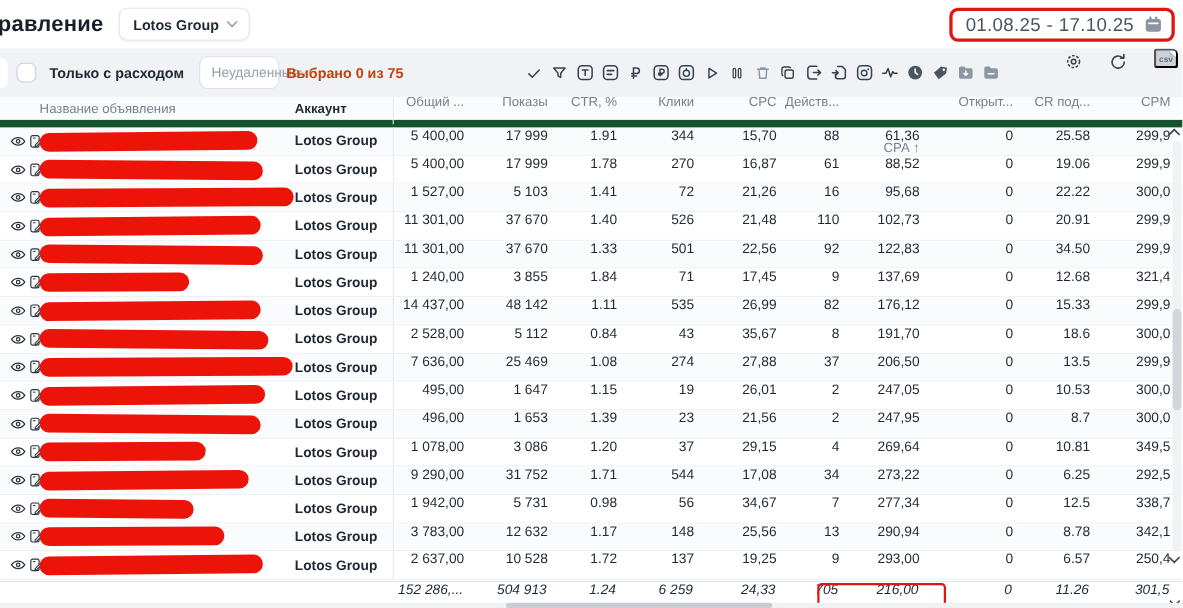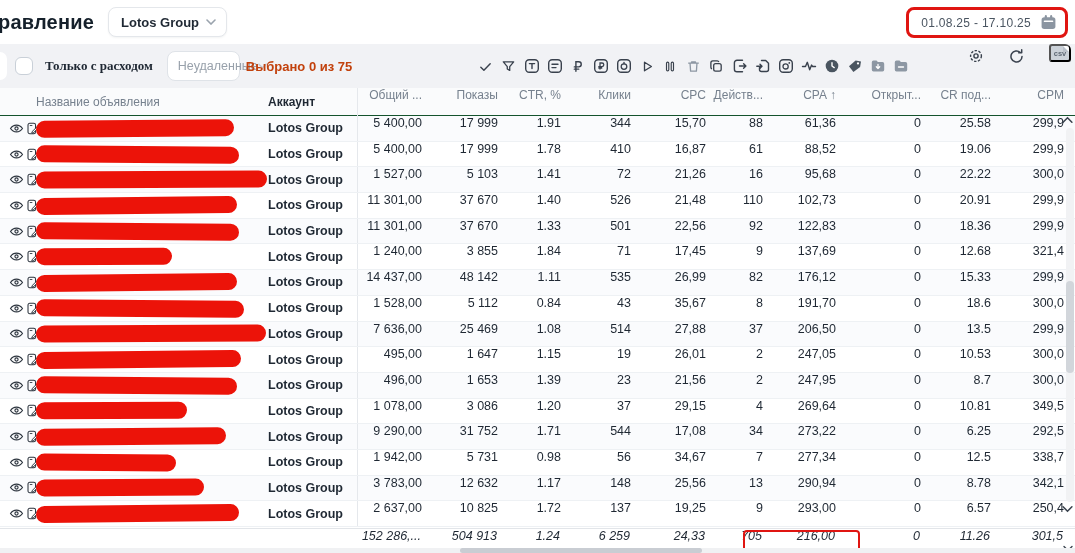--- a/index.html
+++ b/index.html
@@ -8,53 +8,53 @@
   .app { position:relative; width:1075px; height:553px;border-radius:27px; }
 
   
   .topbar { position:relative; height:44px; background:#fff; display:flex; align-items:center; }
   .page-title { font-size:20px; font-weight:bold; color:#15202b; margin-left:-2px; letter-spacing:.2px; }
   .account-chip { margin-left:14px; height:30px; padding:0 10px 0 12px; background:#fff; border:1px solid #e4e7eb;
     border-radius:8px; box-shadow:0 1px 2px rgba(20,30,40,.05); display:flex; align-items:center; gap:7px;
     font-size:13px; font-weight:bold; color:#1f2833; cursor:pointer; }
   .date-range { position:absolute; right:7px; top:7px; height:31px; padding:0 8px 0 12px; background:#fff;
     border:3px solid #e01511; border-radius:8px; display:flex; align-items:center; gap:9px; cursor:pointer; }
-  .date-range .dr-text { font-size:12px; color:#4a5561; letter-spacing:.3px; white-space:nowrap; }
+  .date-range .dr-text { font-size:17px; color:#4a5561; letter-spacing:.3px; white-space:nowrap; }
 
   
   .filterbar { position:relative; height:44px; background:#f1f2f5; display:flex; align-items:center; }
   .cut-control { position:absolute; left:0; top:8px; width:7px; height:28px; background:#fff; border-radius:0 8px 8px 0; }
   .checkbox { width:18px; height:18px; background:#fff; border:1px solid #c9d0d8; border-radius:6px; margin-left:15px; cursor:pointer; flex:none; }
-  .lbl-spend { margin-left:12px; font-size:13px; font-weight:bold; color:#1f2833;font-family:Liberation Serif, serif; }
+  .lbl-spend { margin-left:12px; font-size:13px; font-weight:bold; color:#1f2833; }
   .select { margin-left:14px; width:73px; height:30px; padding:0 8px 0 10px; background:#fff; border:1px solid #dfe3e8;
     border-radius:8px; display:flex; align-items:center; justify-content:space-between; font-size:12.5px; color:#98a1ab; cursor:pointer; }
   .lbl-selected { margin-left:6px; font-size:13px; font-weight:bold; color:#c2410c; }
   .toolbar { position:absolute; left:477px; top:0; height:44px; display:flex; align-items:center; gap:6.1px; }
   .tbtn { width:17px; height:24px; display:flex; align-items:center; justify-content:center; background:none; border:none; cursor:pointer; padding:0; }
   .right-icons { position:absolute; right:4px; top:0; height:44px; display:flex; gap:24px; }
   .csv-box { width:22px; height:18px; background:#ccd2d9; border-radius:3px 6px 3px 3px; position:relative;
     display:flex; align-items:center; justify-content:center; font-size:7.5px; font-weight:bold; color:#5e6873; cursor:pointer; }
   .csv-box::after { content:""; position:absolute; top:0; right:0; border-style:solid; border-width:0 6px 6px 0; border-color:#fff #fff #b9c0c9 #b9c0c9; border-radius:0 3px 0 0; }
 
   
-  .thead { height:28px; background:#fafbfc; display:flex; align-items:center; font-size:12px; color:#76818e; border-bottom:1px solid #14532d; }
+  .thead { height:28px; background:#fafbfc; display:flex; align-items:center; font-size:12px; color:#76818e; border-bottom:7px solid #14532d; }
   .tbody { height:412px; }
   .tr { height:25.7px; display:flex; align-items:center; border-bottom:1px solid #eef1f4; font-size:12.5px; }
   .tr:nth-child(odd) { background:#fafbfd; }
   .tr:nth-child(even) { background:#fff; }
   .c-icons { width:36px; flex:none; display:flex; align-items:center; gap:2px; padding-left:9px; }
   .c-name { width:232px; flex:none; display:flex; align-items:center; }
   .c-account { width:89px; flex:none; font-weight:bold; color:#1f2833; }
   .numblock { display:flex; flex:none; border-left:1px solid #e5e8ec; height:100%; align-items:flex-start; }
   .thead .numblock { height:28px; }
   .num { display:flex; justify-content:flex-end; align-items:center; white-space:nowrap; font-weight:500; color:#1f2833; }
   .thead .num { font-weight:normal; color:#76818e; }
   .c-spend{width:64px}.c-imp{width:76px}.c-ctr{width:63px}.c-clicks{width:70px}.c-cpc{width:75px}
   .c-act{width:57px}.c-cpa{width:73px}.c-open{width:85px}.c-cr{width:70px}.c-cpm{width:73px}
-  .hdr-cpa { font-weight:bold; color:#15202b; display:flex; align-items:center; gap:3px; }
+  .hdr-cpa { font-weight:bold; color:#15202b; display:flex; align-items:center; gap:3px;margin-top:42px; }
   .redbar { height:17px; background:#ec1309; border-radius:9px; }
   .tr:nth-child(3n+1) .redbar { transform:rotate(-.55deg); }
   .tr:nth-child(3n+2) .redbar { transform:rotate(.5deg); }
   .tr:nth-child(3n)   .redbar { transform:rotate(-.3deg); }
 
   
   .totals { position:relative; height:26px; background:#fff; border-top:1px solid #e2e5e9; display:flex; align-items:center; font-size:12.5px; }
   .totals .numblock { border-left:none;font-style:italic; }
   .totals-redbox { position:absolute; left:743px; top:1px; width:117px; height:22px; border:2.5px solid #e01511; border-radius:4px; pointer-events:none; }
 
@@ -312,21 +312,21 @@
           </span>
       </div>
       <div class="c-name">
           <div class="redbar" style="width: 203px;"></div>
         </div>
       <div class="c-account">Lotos Group</div>
       <div class="numblock">
         <div class="num c-spend">5 400,00</div>
         <div class="num c-imp">17 999</div>
         <div class="num c-ctr">1.78</div>
-        <div class="num c-clicks">410</div>
+        <div class="num c-clicks">270</div>
         <div class="num c-cpc">16,87</div>
         <div class="num c-act">61</div>
         <div class="num c-cpa">88,52</div>
         <div class="num c-open">0</div>
         <div class="num c-cr">19.06</div>
         <div class="num c-cpm">299,9</div>
       </div>
     </div>
 
     <div class="tr">
@@ -419,21 +419,21 @@
       <div class="c-account">Lotos Group</div>
       <div class="numblock">
         <div class="num c-spend">11 301,00</div>
         <div class="num c-imp">37 670</div>
         <div class="num c-ctr">1.33</div>
         <div class="num c-clicks">501</div>
         <div class="num c-cpc">22,56</div>
         <div class="num c-act">92</div>
         <div class="num c-cpa">122,83</div>
         <div class="num c-open">0</div>
-        <div class="num c-cr">18.36</div>
+        <div class="num c-cr">34.50</div>
         <div class="num c-cpm">299,9</div>
       </div>
     </div>
 
     <div class="tr">
       <div class="c-icons">
         <span>
             <svg width="15" height="15" viewBox="0 0 16 16">
               <path d="M1.6 8S4 4.4 8 4.4 14.4 8 14.4 8 12 11.6 8 11.6 1.6 8 1.6 8z" fill="none" stroke="#2b333d" stroke-width="1.2"></path>
               <circle cx="8" cy="8" r="1.7" fill="none" stroke="#2b333d" stroke-width="1.2"></circle>
@@ -513,21 +513,21 @@
               <path d="M6.8 11.8l6.2-6.2 1.4 1.4-6.2 6.2H6.8z" fill="#fff" stroke="#2b333d" stroke-width="1.1" stroke-linejoin="round"></path>
               <path d="M4.8 4.6h2" stroke="#2b333d" stroke-width="1" stroke-linecap="round"></path>
             </svg>
           </span>
       </div>
       <div class="c-name">
           <div class="redbar" style="width: 208px;"></div>
         </div>
       <div class="c-account">Lotos Group</div>
       <div class="numblock">
-        <div class="num c-spend">1 528,00</div>
+        <div class="num c-spend">2 528,00</div>
         <div class="num c-imp">5 112</div>
         <div class="num c-ctr">0.84</div>
         <div class="num c-clicks">43</div>
         <div class="num c-cpc">35,67</div>
         <div class="num c-act">8</div>
         <div class="num c-cpa">191,70</div>
         <div class="num c-open">0</div>
         <div class="num c-cr">18.6</div>
         <div class="num c-cpm">300,0</div>
       </div>
@@ -550,21 +550,21 @@
           </span>
       </div>
       <div class="c-name">
           <div class="redbar" style="width: 230px;"></div>
         </div>
       <div class="c-account">Lotos Group</div>
       <div class="numblock">
         <div class="num c-spend">7 636,00</div>
         <div class="num c-imp">25 469</div>
         <div class="num c-ctr">1.08</div>
-        <div class="num c-clicks">514</div>
+        <div class="num c-clicks">274</div>
         <div class="num c-cpc">27,88</div>
         <div class="num c-act">37</div>
         <div class="num c-cpa">206,50</div>
         <div class="num c-open">0</div>
         <div class="num c-cr">13.5</div>
         <div class="num c-cpm">299,9</div>
       </div>
     </div>
 
     <div class="tr">
@@ -786,21 +786,21 @@
               <path d="M4.8 4.6h2" stroke="#2b333d" stroke-width="1" stroke-linecap="round"></path>
             </svg>
           </span>
       </div>
       <div class="c-name">
           <div class="redbar" style="width: 203px;"></div>
         </div>
       <div class="c-account">Lotos Group</div>
       <div class="numblock">
         <div class="num c-spend">2 637,00</div>
-        <div class="num c-imp">10 825</div>
+        <div class="num c-imp">10 528</div>
         <div class="num c-ctr">1.72</div>
         <div class="num c-clicks">137</div>
         <div class="num c-cpc">19,25</div>
         <div class="num c-act">9</div>
         <div class="num c-cpa">293,00</div>
         <div class="num c-open">0</div>
         <div class="num c-cr">6.57</div>
         <div class="num c-cpm">250,4</div>
       </div>
     </div>

